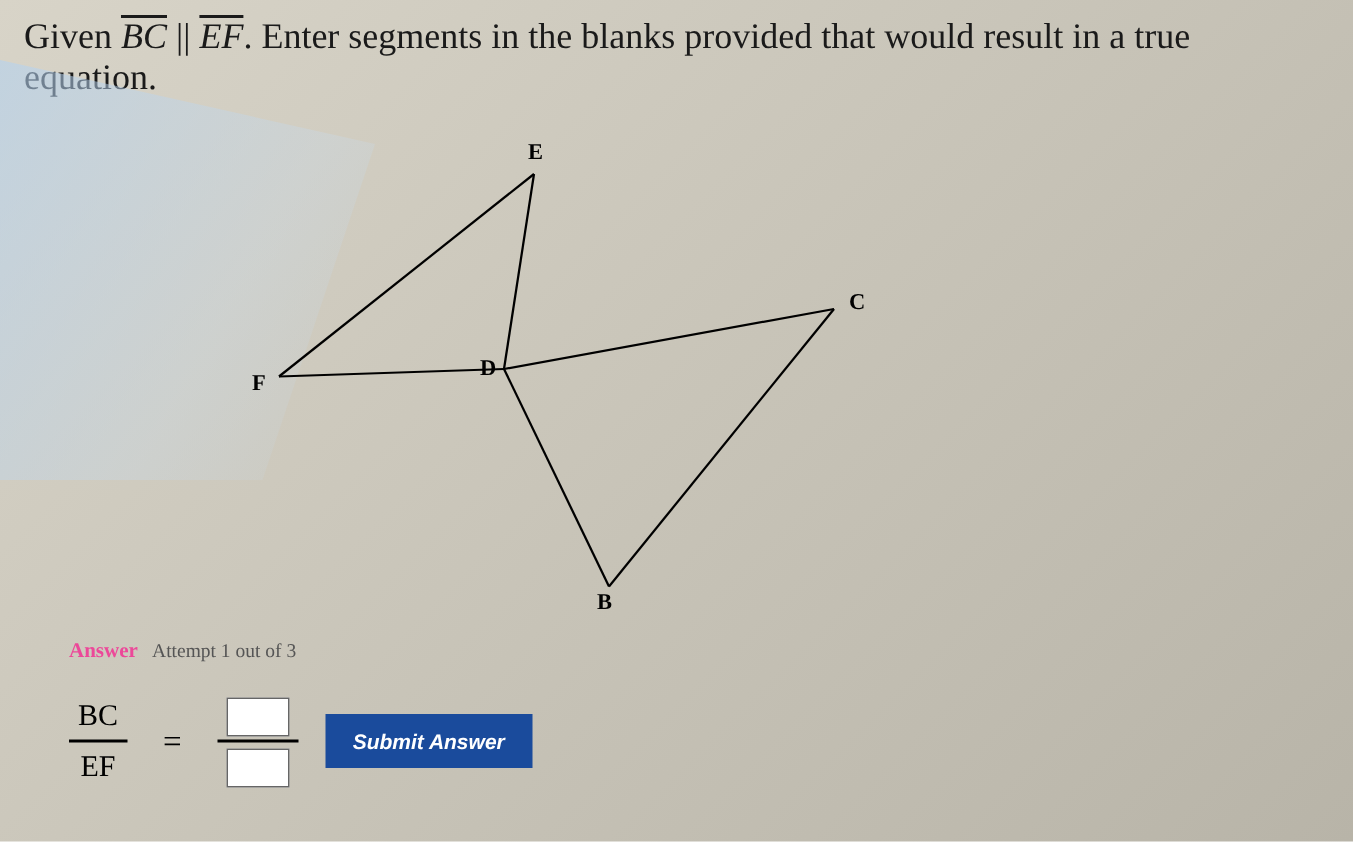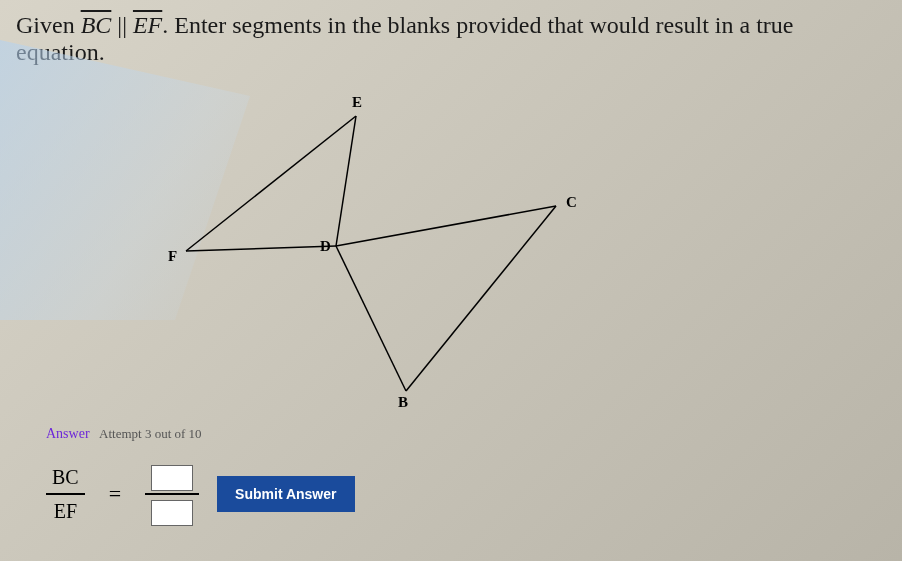--- a/index.html
+++ b/index.html
@@ -47,22 +47,22 @@
     }
     .answer-section {
       margin-top: 10px;
       padding-left: 30px;
     }
     .answer-header {
       font-size: 14px;
       color: #333;
     }
     .answer-label {
-      font-weight: normal;
-      color: #6d28d9;
+      font-weight: bold;
+      color: #ec4899;
     }
     .attempt-text {
       font-size: 13px;
       color: #555;
       margin-left: 6px;
     }
     .equation-row {
       display: flex;
       align-items: center;
       margin-top: 18px;
@@ -101,20 +101,21 @@
     }
     .submit-btn {
       background: #1a4b9c;
       color: #fff;
       border: none;
       padding: 10px 18px;
       font-size: 14px;
       font-weight: bold;
       cursor: pointer;
       font-family: Arial, sans-serif;
+      font-style: italic;
     }
     .glare {
       position: absolute;
       top: 40px;
       left: 0;
       width: 250px;
       height: 280px;
       background: linear-gradient(120deg, rgba(180,210,240,0.6) 0%, rgba(200,220,240,0.3) 60%, transparent 100%);
       pointer-events: none;
       clip-path: polygon(0 0, 100% 20%, 70% 100%, 0 100%);
@@ -142,21 +143,21 @@
     <div class="pt-label" style="left: 256px; top: 18px;">E</div>
     <div class="pt-label" style="left: 72px; top: 172px;">F</div>
     <div class="pt-label" style="left: 224px; top: 162px;">D</div>
     <div class="pt-label" style="left: 470px; top: 118px;">C</div>
     <div class="pt-label" style="left: 302px; top: 318px;">B</div>
   </div>
 
   <div class="answer-section">
     <div class="answer-header">
       <span class="answer-label">Answer</span>
-      <span class="attempt-text">Attempt 3 out of 10</span>
+      <span class="attempt-text">Attempt 1 out of 3</span>
     </div>
 
     <div class="equation-row">
       <div class="fraction">
         <div class="num">BC</div>
         <div class="bar"></div>
         <div class="den">EF</div>
       </div>
       <div class="equals">=</div>
       <div class="fraction">

